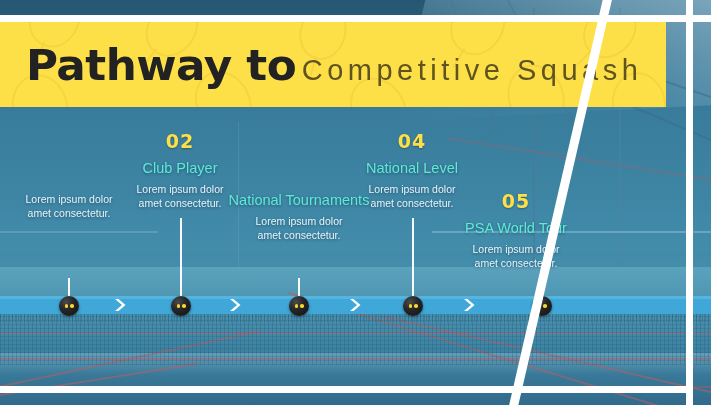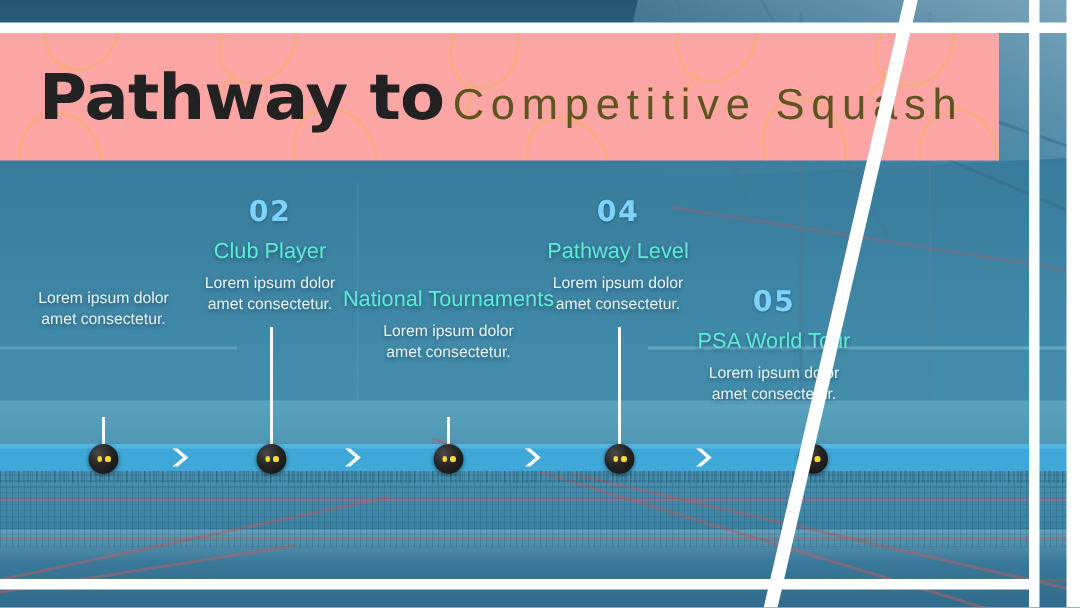--- a/index.html
+++ b/index.html
@@ -57,38 +57,38 @@
 
   
   .frame-top{position:absolute;left:0;top:15px;width:720px;height:7px;background:#fff;}
   .frame-bottom{position:absolute;left:0;top:386px;width:692px;height:7px;background:#fff;}
   .frame-right-v{position:absolute;left:686px;top:0;width:7px;height:405px;background:#fff;}
   .frame-right-v2{position:absolute;left:711px;top:0;width:9px;height:405px;background:#fff;}
   .diag{position:absolute;top:-40px;left:612px;width:9px;height:500px;background:#fff;
     transform:rotate(13deg);transform-origin:top center;}
 
   
-  .banner{position:absolute;left:0;top:22px;width:666px;height:85px;background:#fca5a5;overflow:hidden;}
+  .banner{position:absolute;left:0;top:22px;width:666px;height:85px;background:#fde047;overflow:hidden;}
   .banner-pat{position:absolute;inset:0;opacity:.30;}
   .racq{position:absolute;border:2px solid #e8bb2e;border-radius:50% 50% 48% 48%;}
   .racq i{position:absolute;left:50%;top:96%;width:2px;height:22px;background:#e8bb2e;transform:translateX(-50%) ;border-radius:2px;}
   .banner-title{position:absolute;left:26px;top:50%;transform:translateY(-50%);
     display:flex;align-items:baseline;white-space:nowrap;}
   .t-bold{font-family:"DejaVu Sans",sans-serif;font-weight:bold;font-size:42px;color:#222222;
     letter-spacing:-0.5px;transform:scaleX(1.04);transform-origin:left center;}
   .t-light{font-family:"Liberation Sans",sans-serif;font-weight:400;font-size:29px;color:#5f5420;
     letter-spacing:4.5px;margin-left:16px;}
 
   
   .bar{position:absolute;left:0;top:296px;width:720px;height:18px;background:#3fa8d8;}
   .bar-top{position:absolute;left:0;top:296px;width:720px;height:3px;background:#54b6e0;}
 
   .step{position:absolute;text-align:center;color:#ffffff;}
   .step .num{font-family:"DejaVu Sans",sans-serif;font-weight:bold;font-size:19px;
-    color:#7dd3fc;letter-spacing:1px;line-height:1;margin-bottom:9px;text-shadow:0 1px 2px rgba(0,30,50,.35);}
+    color:#fde047;letter-spacing:1px;line-height:1;margin-bottom:9px;text-shadow:0 1px 2px rgba(0,30,50,.35);}
   .step .ttl{font-family:"Liberation Sans",sans-serif;font-weight:400;font-size:14.5px;color:#5eead4;
     line-height:1.15;margin-bottom:5px;text-shadow:0 1px 3px rgba(0,30,50,.45);white-space:nowrap;}
   .step .desc{font-family:"Liberation Sans",sans-serif;font-weight:400;font-size:10.5px;color:#e8f4fa;
     line-height:1.35;text-shadow:0 1px 3px rgba(0,30,50,.45);white-space:nowrap;}
 
   .stem{position:absolute;width:1.5px;background:#ffffff;opacity:.95;}
   .ball{position:absolute;width:20px;height:20px;border-radius:50%;
     background:radial-gradient(circle at 34% 30%,#4a4a4a 0%,#262626 42%,#111111 100%);
     box-shadow:0 1px 3px rgba(0,0,0,.45);}
   .ball .dot{position:absolute;top:8px;width:3.5px;height:3.5px;border-radius:50%;background:#f5d733;}
@@ -214,21 +214,21 @@
     <div class="desc">amet consectetur.</div>
   </div>
   <div class="stem" style="left:298px;top:278px;height:24px;"></div>
   <div class="ball" style="left:289px;top:296px;">
       <span class="dot l"></span>
       <span class="dot r"></span>
     </div>
 
   <div class="step" style="left:344px;top:132px;width:136px;">
     <div class="num">04</div>
-    <div class="ttl">Pathway Level</div>
+    <div class="ttl">National Level</div>
     <div class="desc">Lorem ipsum dolor</div>
     <div class="desc">amet consectetur.</div>
   </div>
   <div class="stem" style="left:412px;top:218px;height:84px;"></div>
   <div class="ball" style="left:403px;top:296px;">
       <span class="dot l"></span>
       <span class="dot r"></span>
     </div>
 
   <div class="step" style="left:436px;top:192px;width:160px;">

